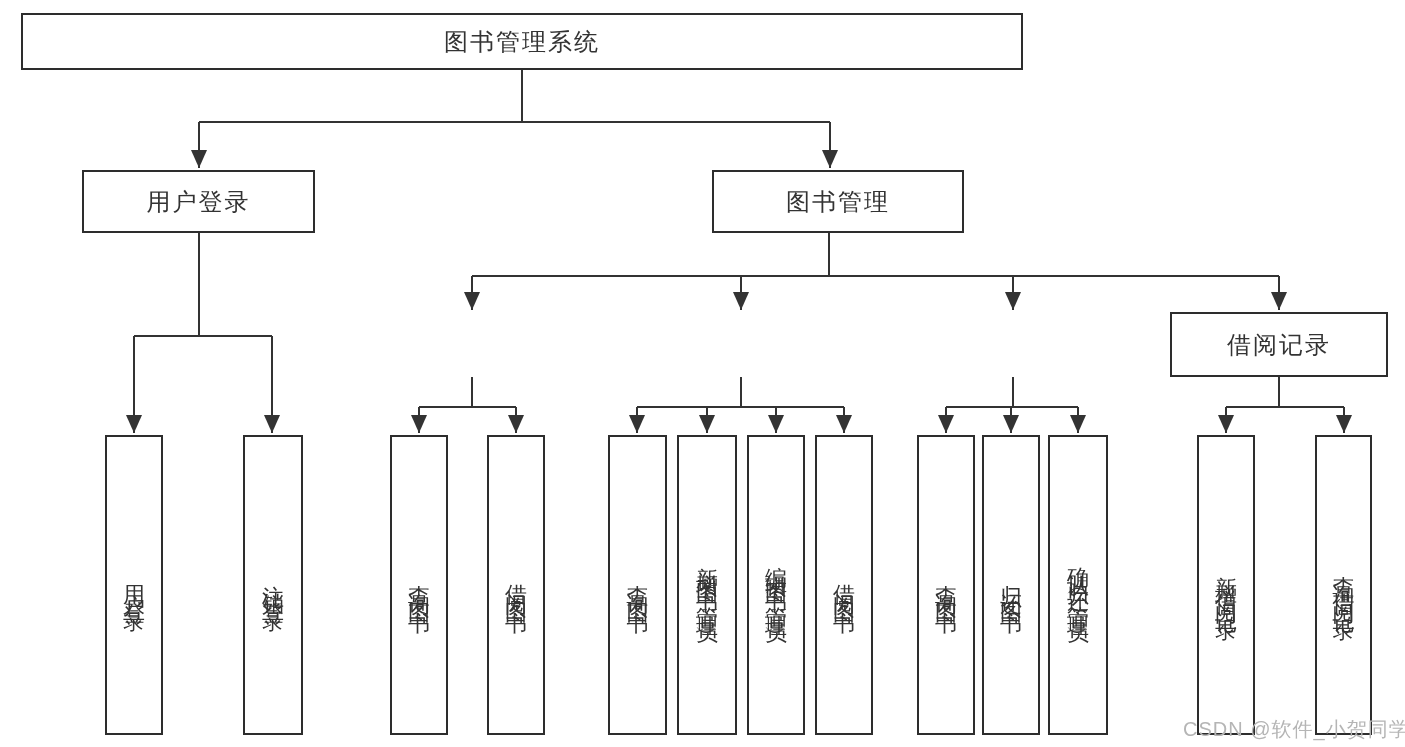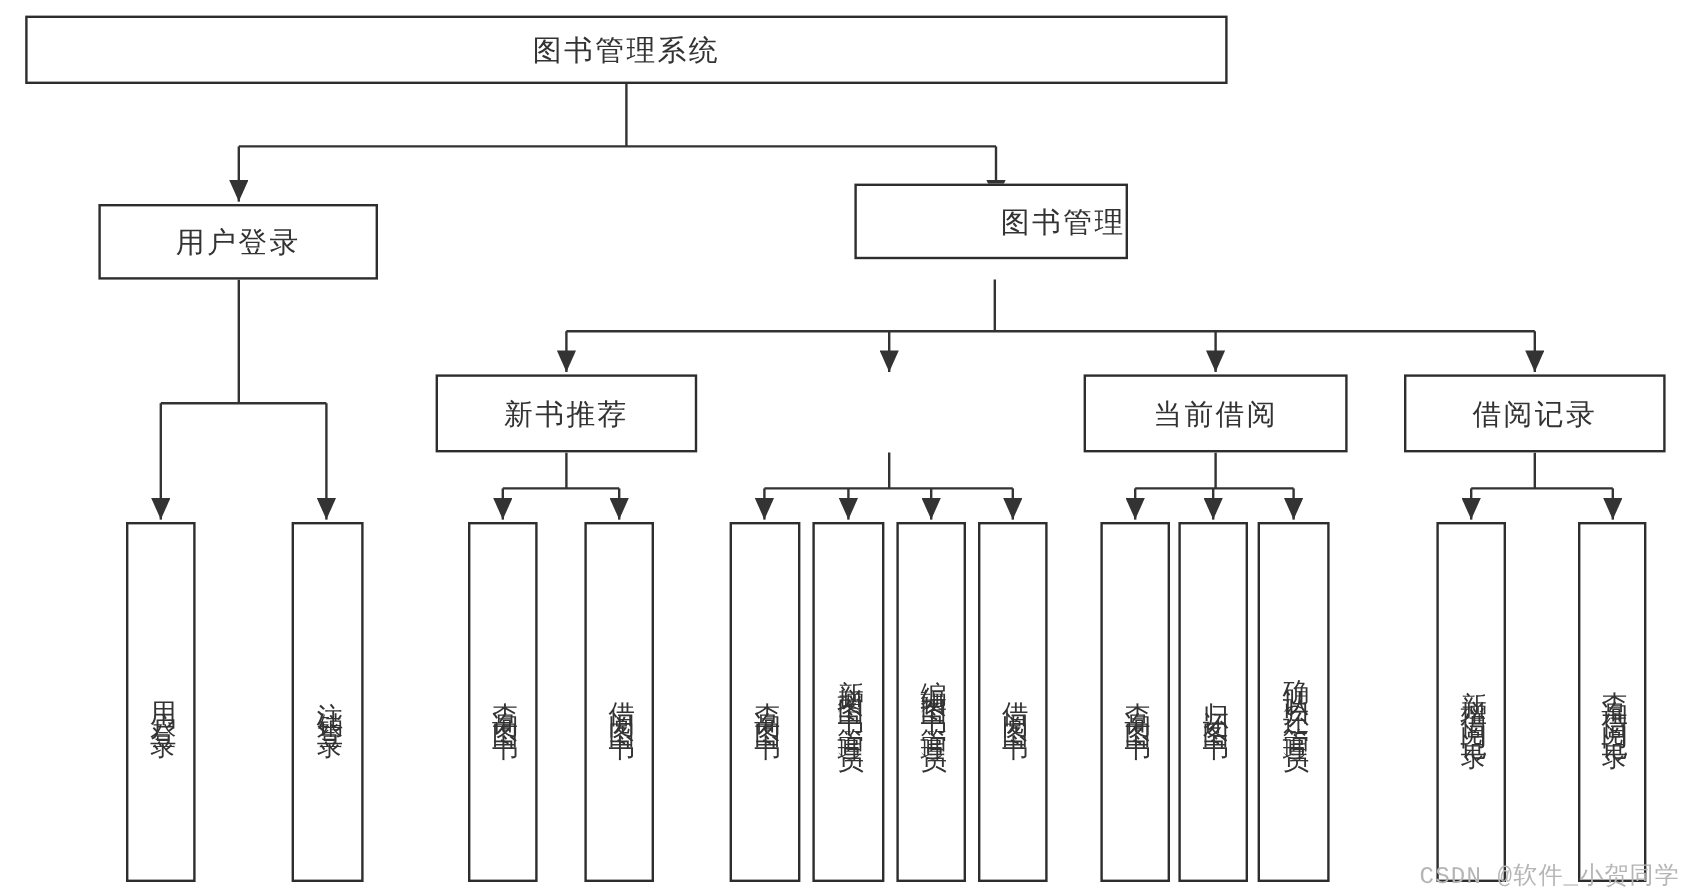--- a/index.html
+++ b/index.html
@@ -5,21 +5,21 @@
   html, body {
     margin: 0;
     padding: 0;
     background: #ffffff;
   }
   .canvas {
     position: relative;
     width: 1405px;
     height: 747px;
     background: #ffffff;
-    font-family: Liberation Mono, monospace;
+    font-family: Liberation Sans, sans-serif;
     color: #333333;
     overflow: hidden;
   }
   .connectors {
     position: absolute;
     left: 0;
     top: 0;
     width: 1405px;
     height: 747px;
   }
@@ -43,21 +43,21 @@
     font-size: 22px;
     line-height: 1;
     letter-spacing: 9px;
   }
   .box.v.long span {
     letter-spacing: 8px;
   }
   
   .n-root   { left: 21px;   top: 13px;  width: 1002px; height: 57px; }
   .n-login  { left: 82px;   top: 170px; width: 233px;  height: 63px; }
-  .n-mgmt   { left: 712px;  top: 153px; width: 228px;  height: 63px; justify-content: flex-end; }
+  .n-mgmt   { left: 712px;  top: 170px; width: 252px;  height: 63px; }
   .n-rec    { left: 363px;  top: 312px; width: 218px;  height: 65px; }
   .n-borrow { left: 632px;  top: 312px; width: 218px;  height: 65px; }
   .n-cur    { left: 903px;  top: 312px; width: 220px;  height: 65px; }
   .n-recs   { left: 1170px; top: 312px; width: 218px;  height: 65px; }
   .leaf     { top: 435px; height: 300px; }
   .l-a1 { left: 105px;  width: 58px; }
   .l-a2 { left: 243px;  width: 60px; }
   .l-b1 { left: 390px;  width: 58px; }
   .l-b2 { left: 487px;  width: 58px; }
   .l-c1 { left: 608px;  width: 59px; }
@@ -131,26 +131,20 @@
     <span>图书管理系统</span>
   </div>
 
   <div class="box h n-login">
     <span>用户登录</span>
   </div>
   <div class="box h n-mgmt">
     <span>图书管理</span>
   </div>
 
-  <div class="box h n-rec">
-    <span>新书推荐</span>
-  </div>
-  <div class="box h n-cur">
-    <span>当前借阅</span>
-  </div>
   <div class="box h n-recs">
     <span>借阅记录</span>
   </div>
 
   <div class="box v leaf l-a1">
     <span>用户登录</span>
   </div>
   <div class="box v leaf l-a2">
     <span>注销登录</span>
   </div>

